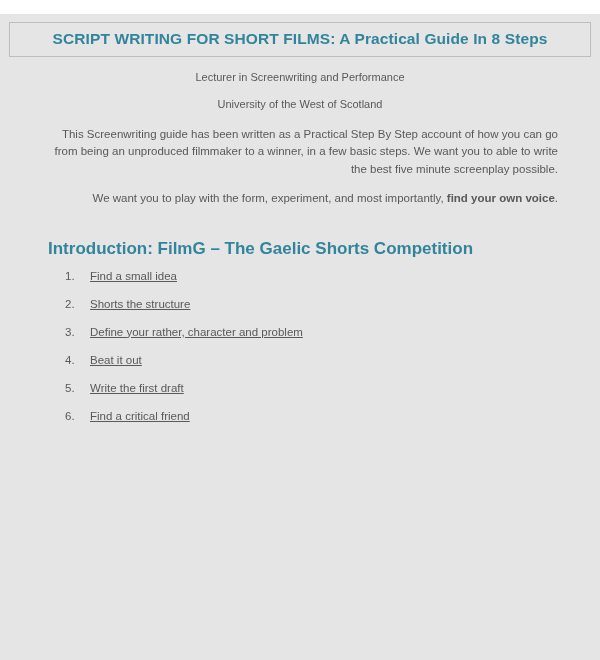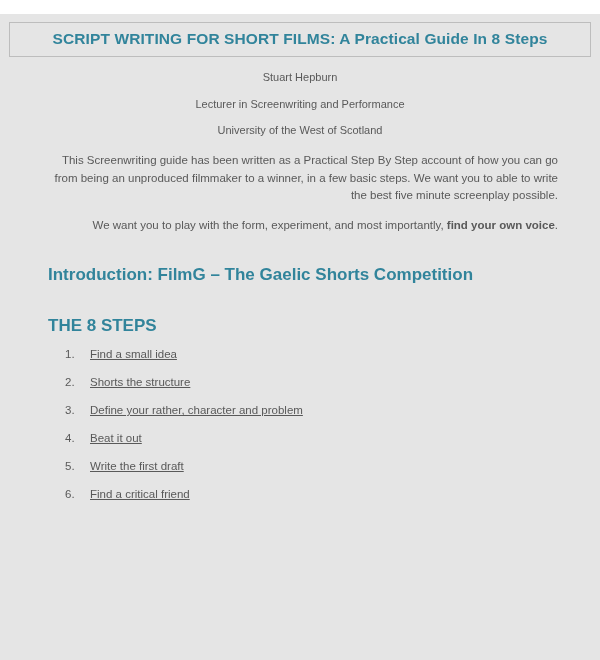--- a/index.html
+++ b/index.html
@@ -89,37 +89,35 @@
 </head>
 <body>
 
 <div class="page">
 
   <header class="title-box">
     <h1>SCRIPT WRITING FOR SHORT FILMS: A Practical Guide In 8 Steps</h1>
   </header>
 
   <div class="byline">
-    <p>Stuart Hepburn</p>
     <p>Lecturer in Screenwriting and Performance</p>
     <p>University of the West of Scotland</p>
   </div>
 
   <section class="doc-body">
 
     <p class="para para-first">This Screenwriting guide has been written as a Practical Step By Step account of how you can go from being an unproduced filmmaker to a winner, in a few basic steps. We want you to able to write the best five minute screenplay possible.</p>
 
     <p class="para"><span>We want you to play with the form, experiment, and most importantly, </span><strong>find your own voice</strong><span>.</span></p>
 
     <h2 class="section-heading">Introduction: FilmG – The Gaelic Shorts Competition</h2>
 
 
 
 
-    <h2 class="section-heading steps-heading">THE 8 STEPS</h2>
 
     <ol class="steps-list">
       <li>Find a small idea</li>
       <li>Shorts the structure</li>
       <li>Define your rather, character and problem</li>
       <li>Beat it out</li>
       <li>Write the first draft</li>
       <li>Find a critical friend</li>
 
     </ol>

